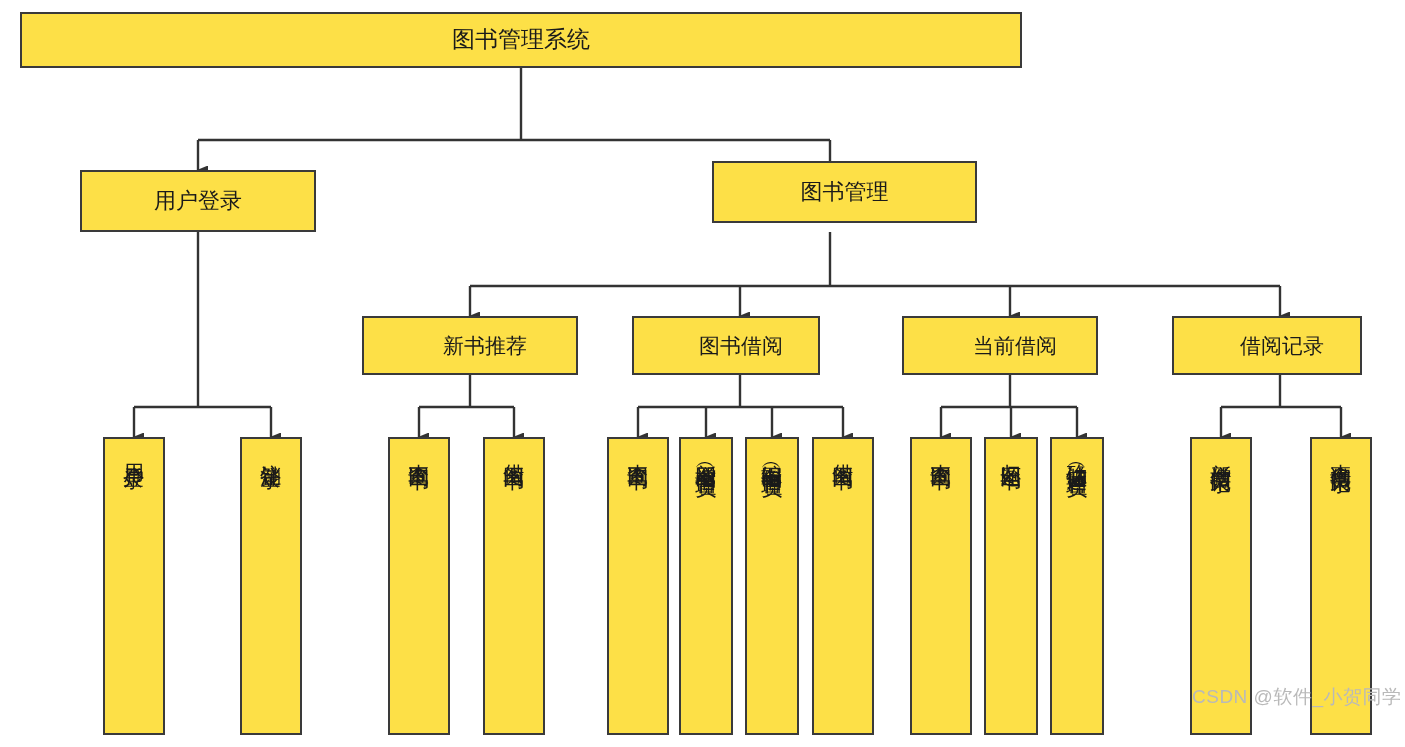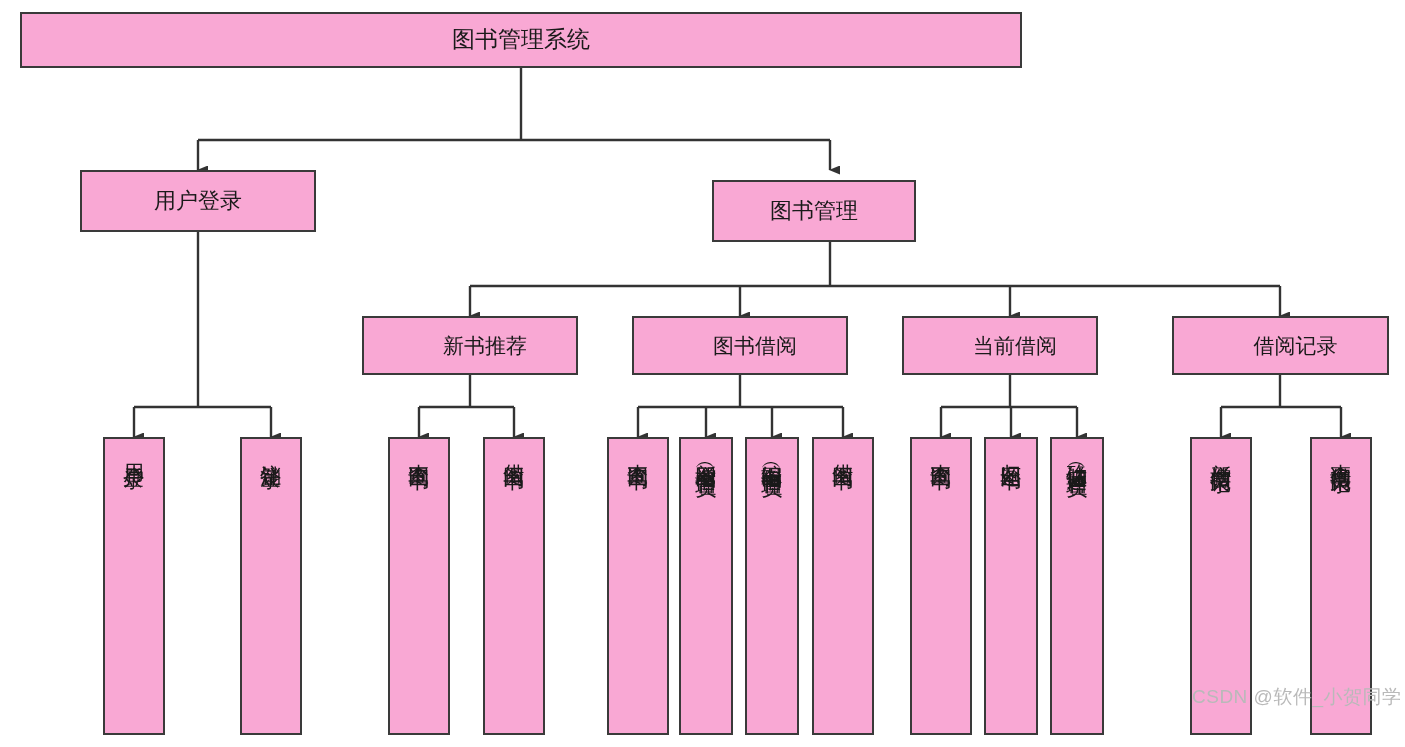--- a/index.html
+++ b/index.html
@@ -22,21 +22,21 @@
     position: absolute;
     left: 0;
     top: 0;
     width: 1405px;
     height: 747px;
     pointer-events: none;
   }
   .node {
     position: absolute;
     box-sizing: border-box;
-    background: #f9a8d4;
+    background: #fde047;
     border: 2px solid #3a3a3a;
     display: flex;
     align-items: center;
     justify-content: center;
     color: #1a1a1a;
     line-height: 1.12;
     text-align: left;
   }
   .node.root {
     font-size: 23px;
@@ -118,34 +118,34 @@
       </g>
   </svg>
 
   <div class="node root" style="left: 20px; top: 12px; width: 1002px; height: 56px;">
     <span>图书管理系统</span>
   </div>
 
   <div class="node lvl2" style="left: 80px; top: 170px; width: 236px; height: 62px;">
     <span>用户登录</span>
   </div>
-  <div class="node lvl2" style="left: 712px; top: 180px; width: 204px; height: 62px;">
+  <div class="node lvl2" style="left: 712px; top: 161px; width: 265px; height: 62px;">
     <span>图书管理</span>
   </div>
 
   <div class="node lvl3" style="left: 362px; top: 316px; width: 216px; height: 59px;">
     <span>新书推荐</span>
   </div>
-  <div class="node lvl3" style="left: 632px; top: 316px; width: 216px; height: 59px;">
+  <div class="node lvl3" style="left: 632px; top: 316px; width: 188px; height: 59px;">
     <span>图书借阅</span>
   </div>
   <div class="node lvl3" style="left: 902px; top: 316px; width: 196px; height: 59px;">
     <span>当前借阅</span>
   </div>
-  <div class="node lvl3" style="left: 1172px; top: 316px; width: 217px; height: 59px;">
+  <div class="node lvl3" style="left: 1172px; top: 316px; width: 190px; height: 59px;">
     <span>借阅记录</span>
   </div>
 
   <div class="node leaf" style="left: 103px; top: 437px; width: 62px; height: 298px;">
     <span class="vtext">用户登录</span>
   </div>
   <div class="node leaf" style="left: 240px; top: 437px; width: 62px; height: 298px;">
     <span class="vtext">注销登录</span>
   </div>
   <div class="node leaf" style="left: 388px; top: 437px; width: 62px; height: 298px;">

